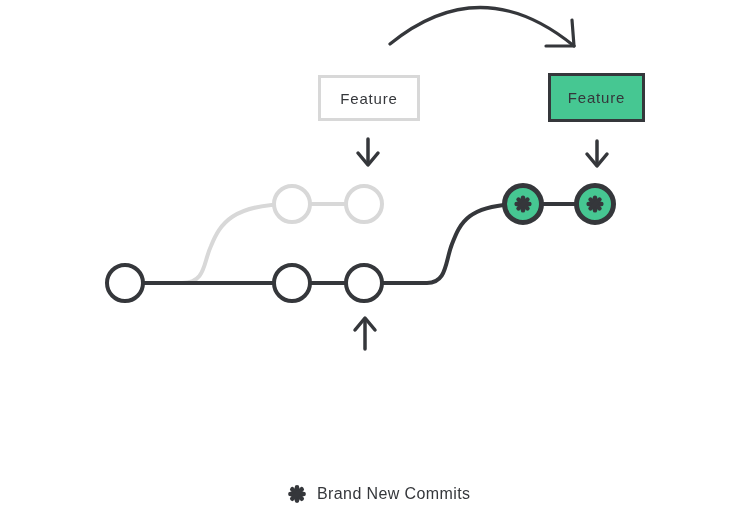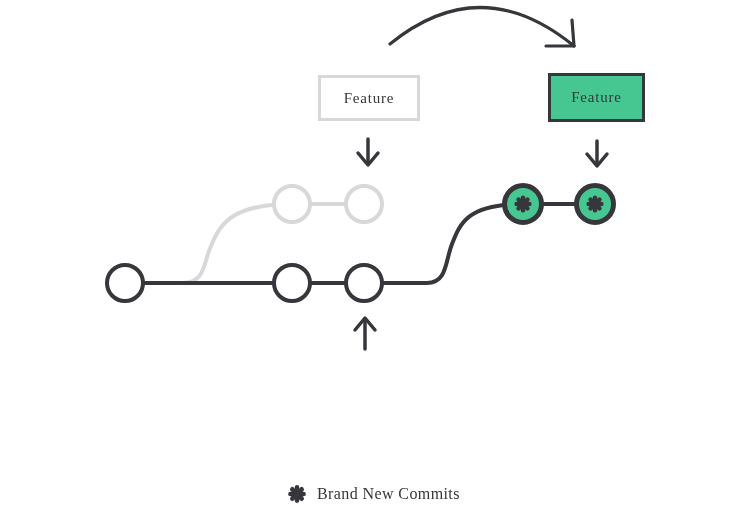--- a/index.html
+++ b/index.html
@@ -2,21 +2,21 @@
 <html style="--dark: #35373b; --inactive: #d8d8d8; --green: #46c792; --blue: #b5e1f6; --text: #35373b; --background: #ffffff;"><head>
 <meta charset="utf-8">
 <style>
   html, body { margin: 0; padding: 0; }
   body { background: #fff; }
   .canvas {
     position: relative;
     width: 750px;
     height: 510px;
     background: var(--background, #fff);
-    font-family: Liberation Serif, serif;
+    font-family: Liberation Sans, sans-serif;
     overflow: hidden;
   }
   .layer {
     position: absolute;
     left: 0; top: 0;
   }
   .label-box {
     position: absolute;
     display: flex;
     align-items: center;

